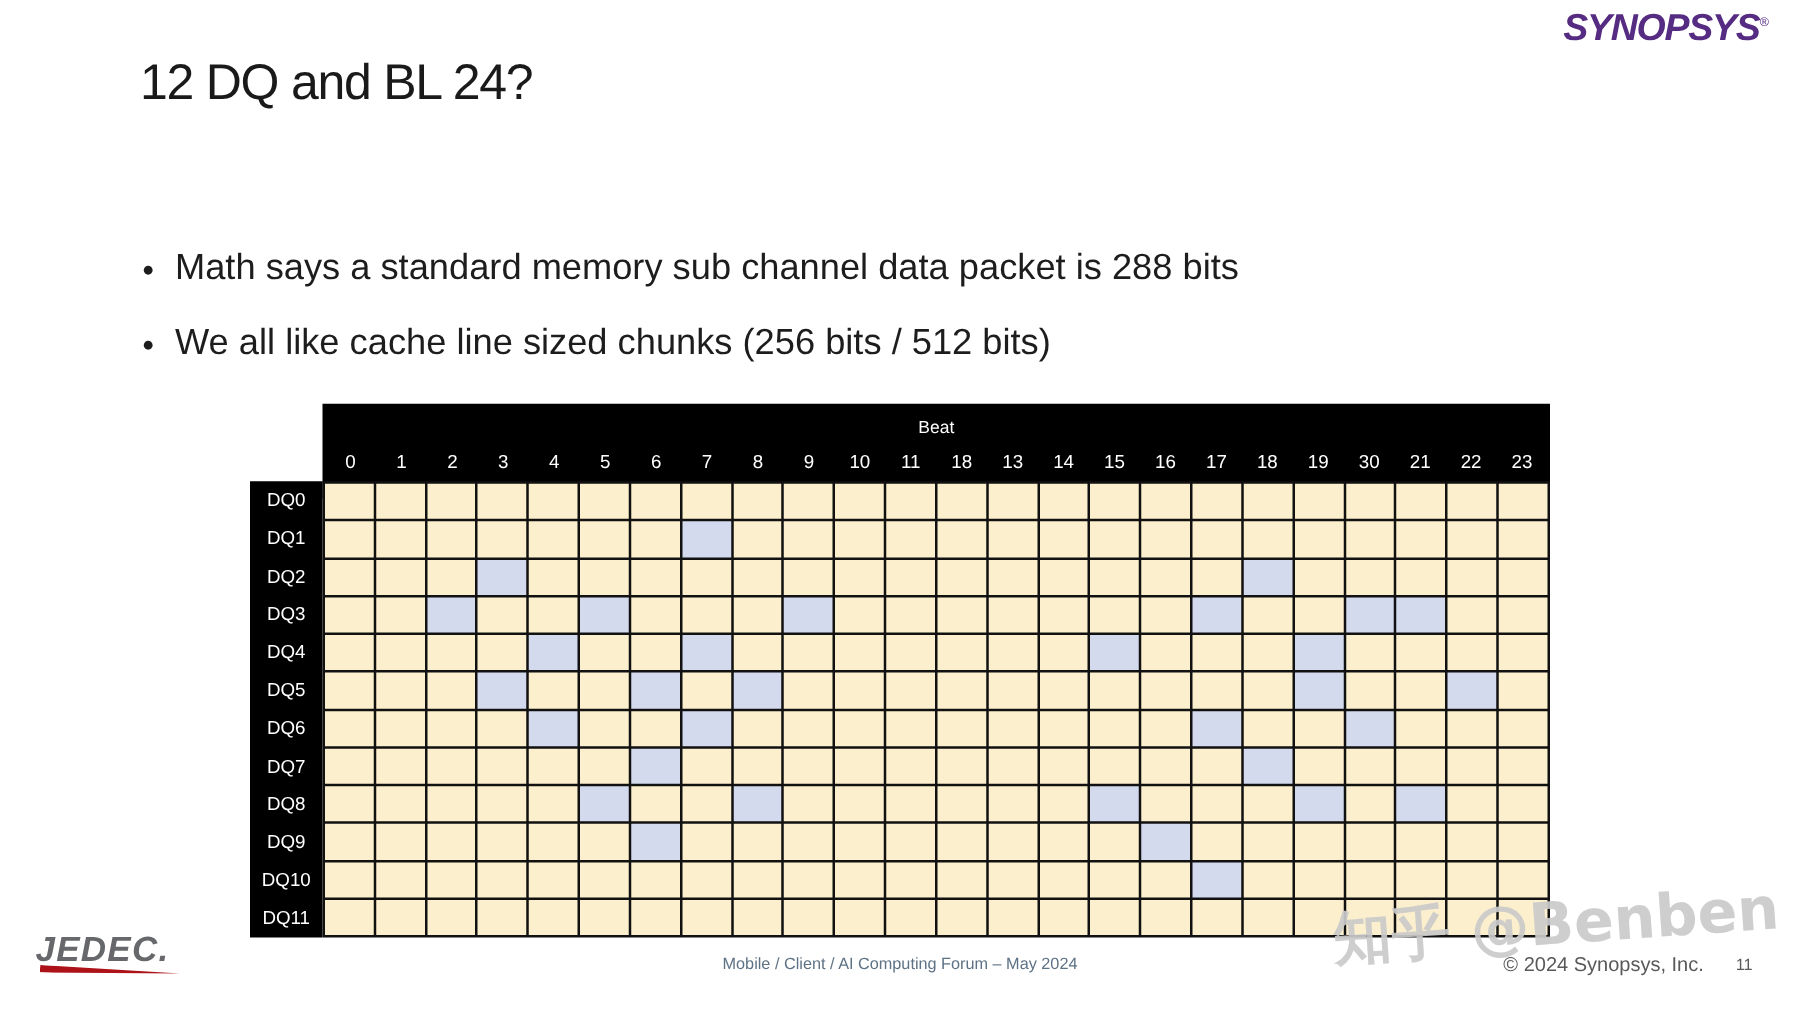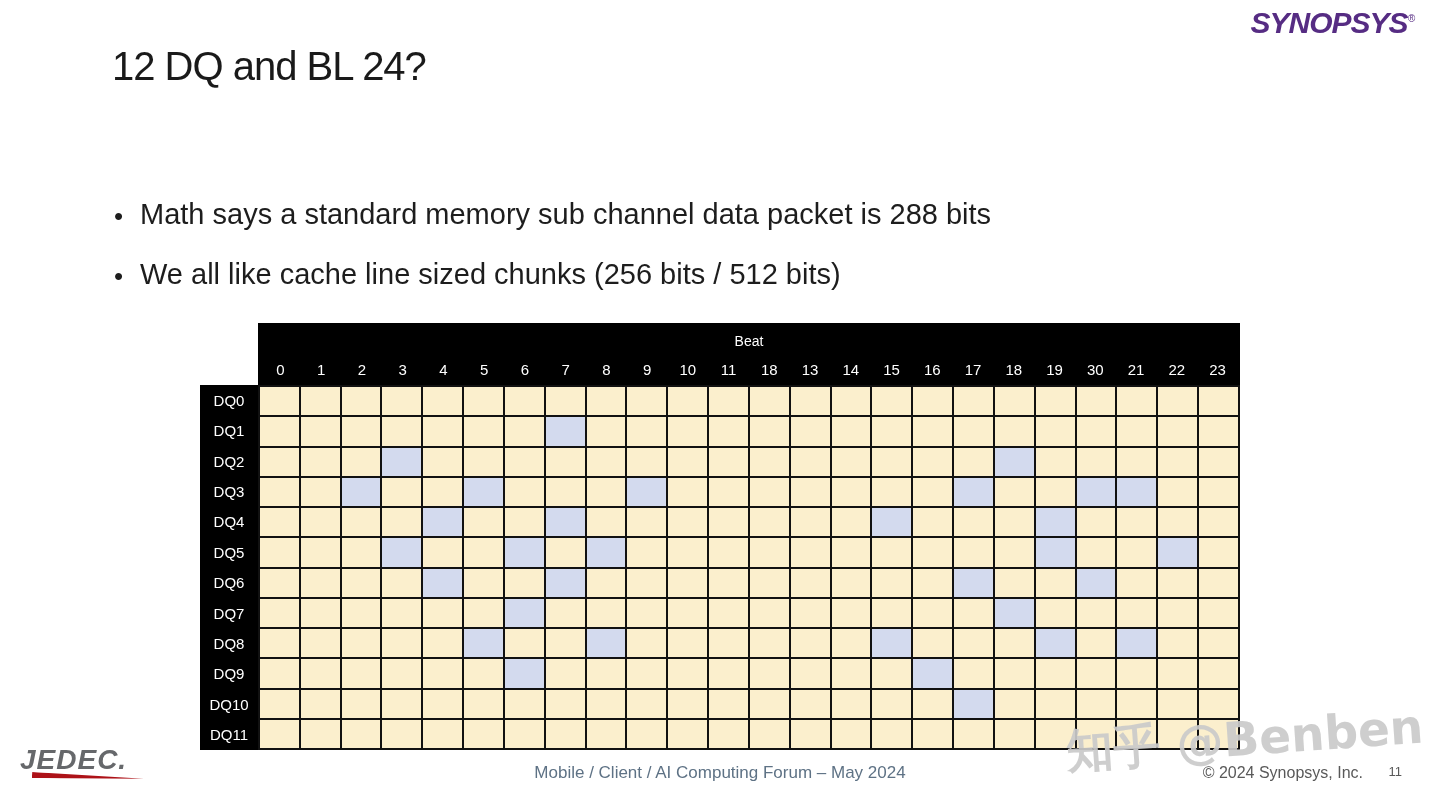--- a/index.html
+++ b/index.html
@@ -38,31 +38,31 @@
   .label-col .rowlab { display:flex; align-items:center; justify-content:center;
                        font-size:15px;text-align:center; }
   .cell-grid { position:absolute; left:58px; top:62px; width:982px; height:365px;
                display:grid; grid-template-columns:repeat(24,1fr);
                grid-template-rows:repeat(12,1fr); gap:2px; padding:2px;
                background:var(--gridline,#111); }
   .cell { background:var(--cell,#FBEFCD); }
   .cell.hl { background:var(--hl,#D3DAEE); }
 
   
-  .jedec { position:absolute; left:20px; top:744px; }
+  .jedec { position:absolute; left:20px; top:744px;text-align:center; }
   .jedec-text { font-style:italic; font-weight:900; font-size:28px;
                 color:var(--jedec-gray,#66686B); letter-spacing:1px; }
   .jedec-swoosh { width:112px; height:7px; margin:-3px 0 0 12px;
                   background:var(--jedec-red,#AD1218);
                   clip-path:polygon(0 15%, 100% 55%, 0 100%);
                   transform:rotate(2deg); }
 
   
   .footer-event { position:absolute; left:0; top:763px; width:100%;
-                  text-align:center; font-size:17px;
+                  text-align:center; font-size:13px;
                   color:var(--footer-color,#5E7285); }
   .copyright { position:absolute; top:764px; right:77px; font-size:16px;
                color:var(--copy-color,#595959); }
   .page-num  { position:absolute; top:764px; right:38px; font-size:13px;
                color:var(--copy-color,#595959); }
 
   
   .watermark { position:absolute; top:708px; right:16px; z-index:10;
                font-size:47px; font-weight:600; white-space:nowrap;
                color:rgba(202,202,202,0.92); transform:rotate(-4deg);

